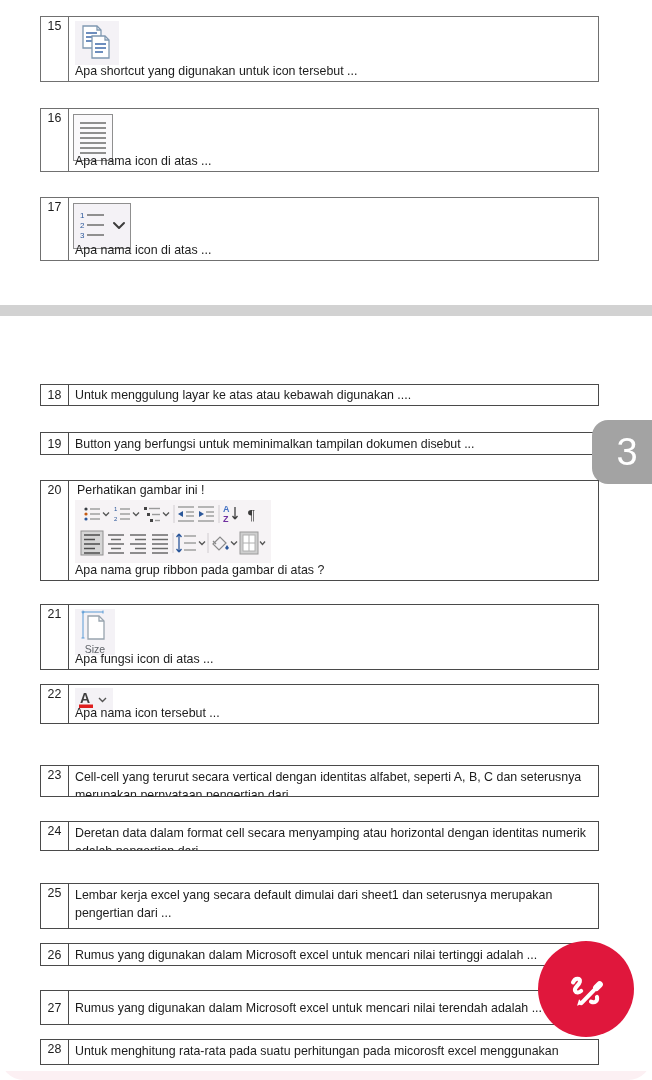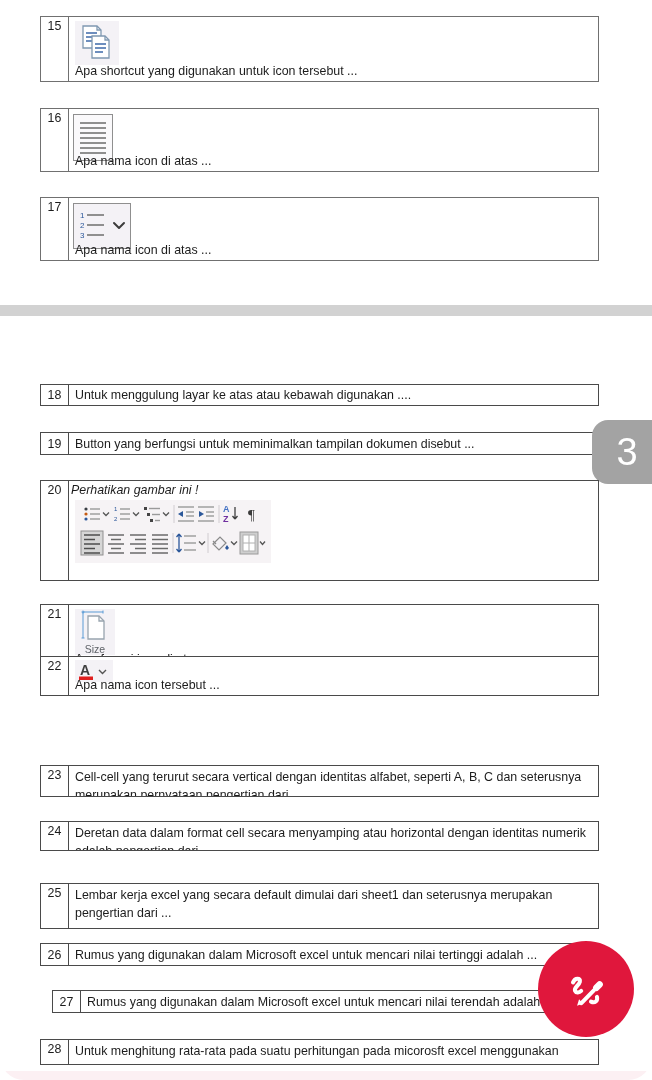--- a/index.html
+++ b/index.html
@@ -27,21 +27,21 @@
   .qtext-bottom{position:absolute;left:6px;bottom:3px;white-space:nowrap;}
   .qrow.multi .content{padding:2px 6px 0 6px;line-height:18px;}
   .icon-tile{
     position:absolute;top:4px;left:6px;background:#f4f2f6;
     display:flex;align-items:center;justify-content:center;
   }
   .btn-tile{
     position:absolute;top:5px;left:4px;background:#faf9fb;
     border:1px solid #8f8f8f;display:flex;align-items:center;justify-content:center;
   }
-  .intro-text{position:absolute;top:2px;left:2px;white-space:nowrap;font-style:italic;}
+  .intro-text{position:absolute;top:2px;left:8px;white-space:nowrap;}
   .ribbon-box{
     position:absolute;top:19px;left:6px;background:#f6f3f5;padding:3px 5px;
   }
   .size-label{font-size:10.5px;color:#5f6368;text-align:center;margin-top:1px;}
   .divider-bar{
     position:absolute;left:0;top:305px;width:652px;height:11px;background:#d2d2d2;
   }
   .page-tab{
     position:absolute;right:0;top:420px;width:60px;height:64px;
     background:#a3a3a3;border-radius:16px 0 0 16px;
@@ -270,40 +270,41 @@
 
           <g>
             <rect x="160" y="29" width="18" height="22" fill="#cfcfcf" stroke="#9a9a9a"></rect>
             <rect x="163" y="32" width="12" height="16" fill="#ffffff" stroke="#b0b0b0"></rect>
             <line x1="169" y1="32" x2="169" y2="48" stroke="#b0b0b0"></line>
             <line x1="163" y1="40" x2="175" y2="40" stroke="#b0b0b0"></line>
             <path d="M180 38.5 l2.5 3 2.5-3" fill="none" stroke="#555" stroke-width="1.3"></path>
           </g>
         </svg>
       </div>
+      <div class="qtext-bottom">Apa nama grup ribbon pada gambar di atas ?</div>
     </div>
   </div>
 
   <div class="qrow dark" style="top:604px;height:66px;">
     <div class="num">21</div>
     <div class="content">
       <div class="icon-tile" style="width:40px;height:46px;flex-direction:column;">
         <svg width="28" height="32" viewBox="0 0 28 32">
           <path d="M2 2 h20 m-20 0 v26" fill="none" stroke="#5b9bd5" stroke-width="1"></path>
           <path d="M2 0.5 v3 M22 0.5 v3 M0.5 2 h3 M0.5 28 h3" stroke="#5b9bd5" stroke-width="1"></path>
           <path d="M7 6 h11 l5 5 v18 h-16 z" fill="#ffffff" stroke="#98a4ae" stroke-width="1.3"></path>
           <path d="M18 6 v5 h5" fill="none" stroke="#98a4ae" stroke-width="1.3"></path>
         </svg>
         <div class="size-label">Size</div>
       </div>
       <div class="qtext-bottom">Apa fungsi icon di atas ...</div>
     </div>
   </div>
 
-  <div class="qrow dark" style="top:656px;height:40px;">
+  <div class="qrow dark" style="top:684px;height:40px;">
     <div class="num">22</div>
     <div class="content">
       <div class="icon-tile" style="top:3px;width:38px;height:22px;">
         <svg width="32" height="19" viewBox="0 0 32 19">
           <text x="2" y="13" font-size="14" font-weight="bold" fill="#3f3f3f" font-family="sans-serif">A</text>
           <rect x="1" y="14.5" width="14" height="3.5" fill="#df1f1f"></rect>
           <path d="M21 8 l3.5 3.5 3.5-3.5" fill="none" stroke="#555" stroke-width="1.4"></path>
         </svg>
       </div>
       <div class="qtext-bottom">Apa nama icon tersebut ...</div>
@@ -323,21 +324,21 @@
   <div class="qrow dark multi" style="top:883px;height:46px;">
     <div class="num">25</div>
     <div class="content">Lembar kerja excel yang secara default dimulai dari sheet1 dan seterusnya merupakan pengertian dari ...</div>
   </div>
 
   <div class="qrow dark vcenter" style="top:943px;height:23px;">
     <div class="num">26</div>
     <div class="content">Rumus yang digunakan dalam Microsoft excel untuk mencari nilai tertinggi adalah ...</div>
   </div>
 
-  <div class="qrow dark vcenter" style="top:990px;height:23px;margin-left:12px;">
+  <div class="qrow dark vcenter" style="top:990px;height:35px;">
     <div class="num">27</div>
     <div class="content">Rumus yang digunakan dalam Microsoft excel untuk mencari nilai terendah adalah ...</div>
   </div>
 
   <div class="qrow dark multi" style="top:1039px;height:26px;">
     <div class="num">28</div>
     <div class="content">
       <span style="display:block;">Untuk menghitung rata-rata pada suatu perhitungan pada micorosft excel menggunakan fungsi</span>
       <span style="display:block;">...</span>
     </div>

